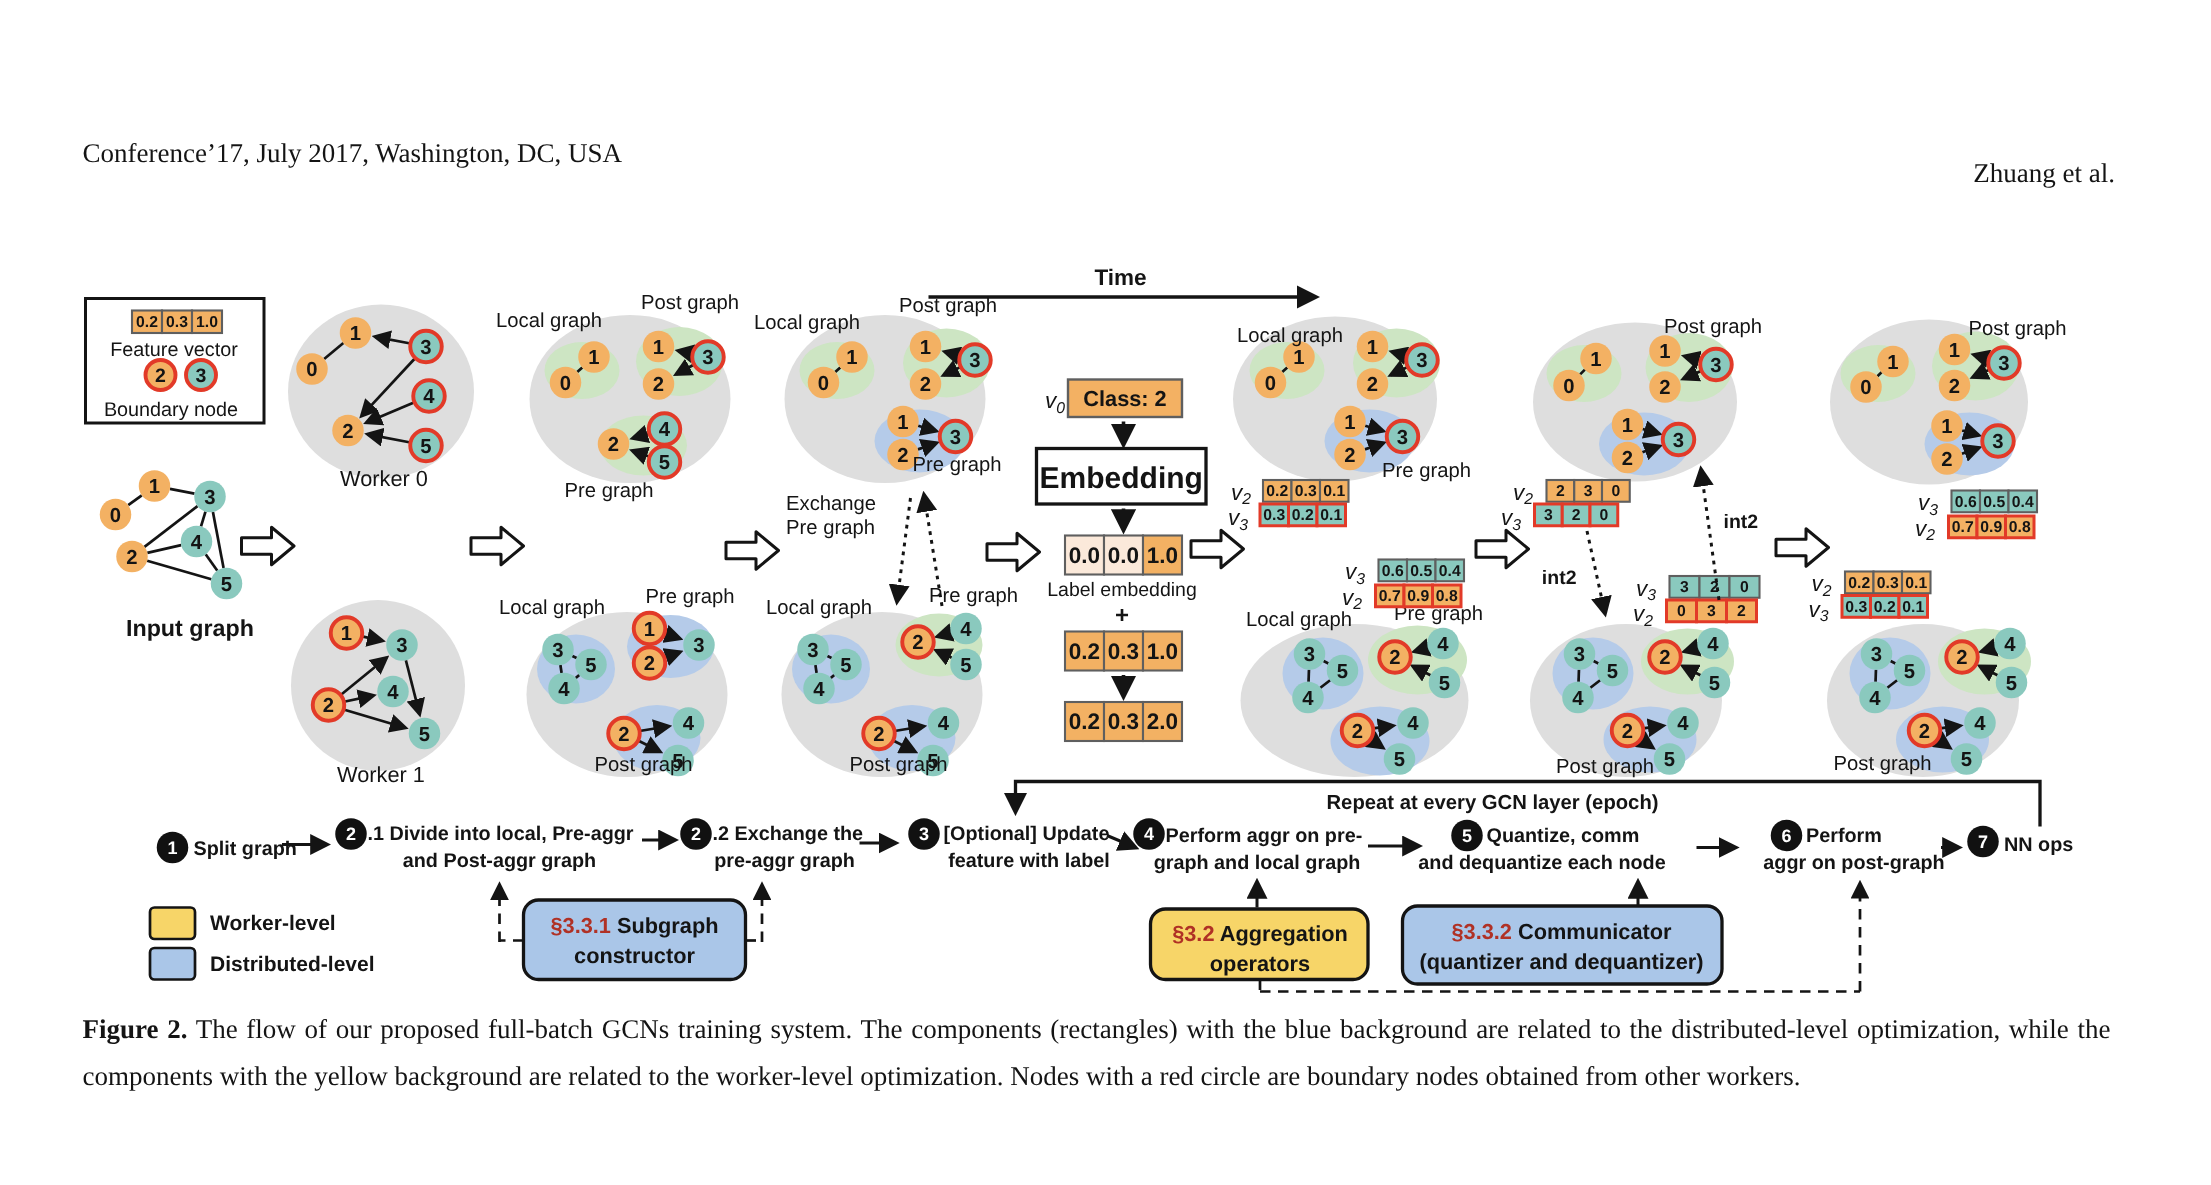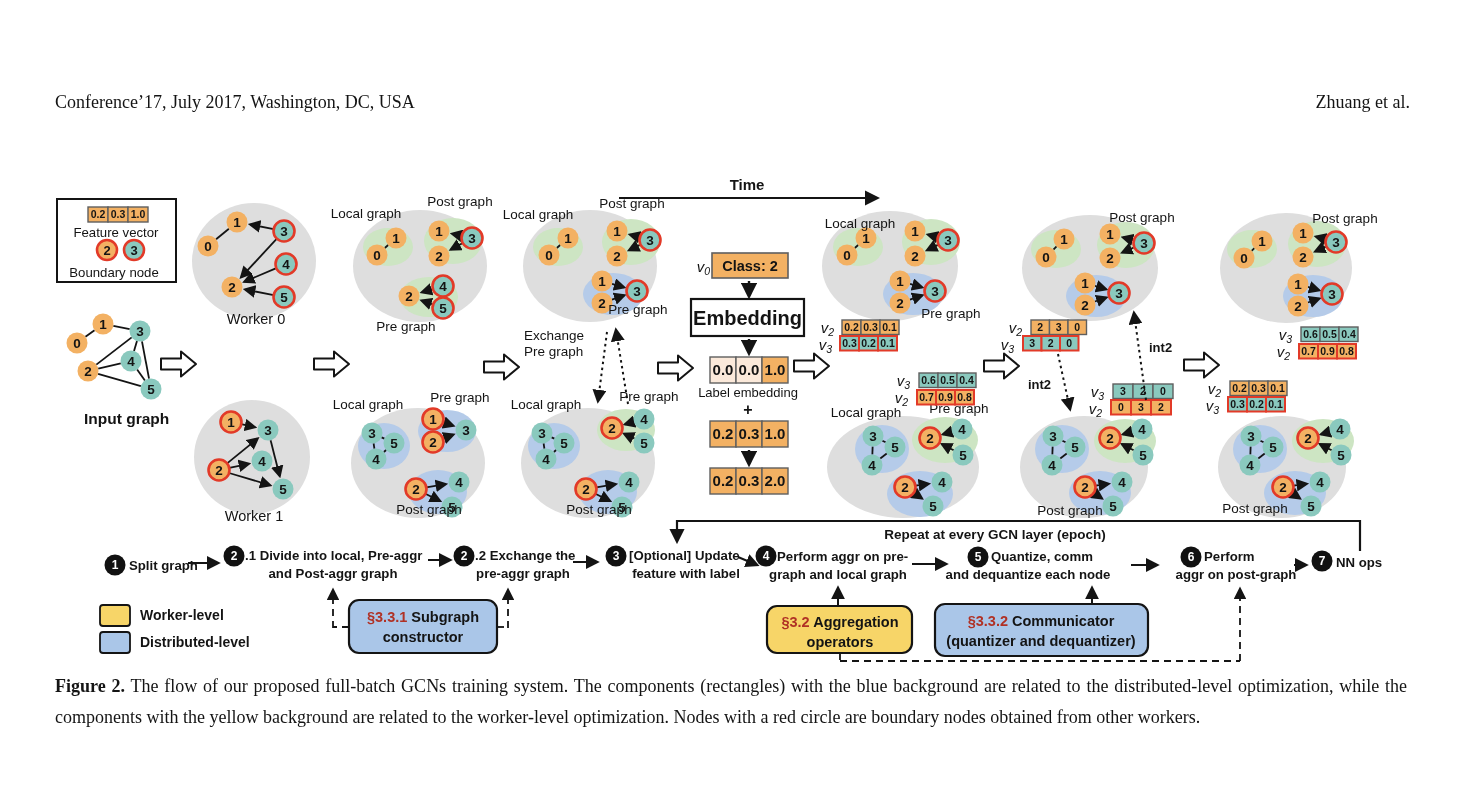--- a/index.html
+++ b/index.html
@@ -1,20 +1,20 @@
 <!DOCTYPE html>
 <html><head>
 <meta charset="utf-8">
 <style>
   html,body{margin:0;padding:0;background:#fff;}
   body{width:1474px;height:790px;position:relative;overflow:hidden;
        font-family:"Liberation Sans",sans-serif;color:#141414;}
   .hdr{position:absolute;top:92px;font-family:"Liberation Serif",serif;font-size:18px;}
   .hdr-left{left:55px;}
-  .hdr-right{right:64px;}
+  .hdr-right{right:64px;margin-top:13px;}
   .caption{position:absolute;left:55px;top:671px;width:1352px;
            font-family:Liberation Serif, serif;font-size:18px;line-height:1.72;
            text-align:justify;}
   .caption b{font-weight:700;}
   svg text{font-family:"Liberation Sans",sans-serif;}
   #fig{position:absolute;left:0;top:0;}
 </style>
 </head>
 <body>
 

